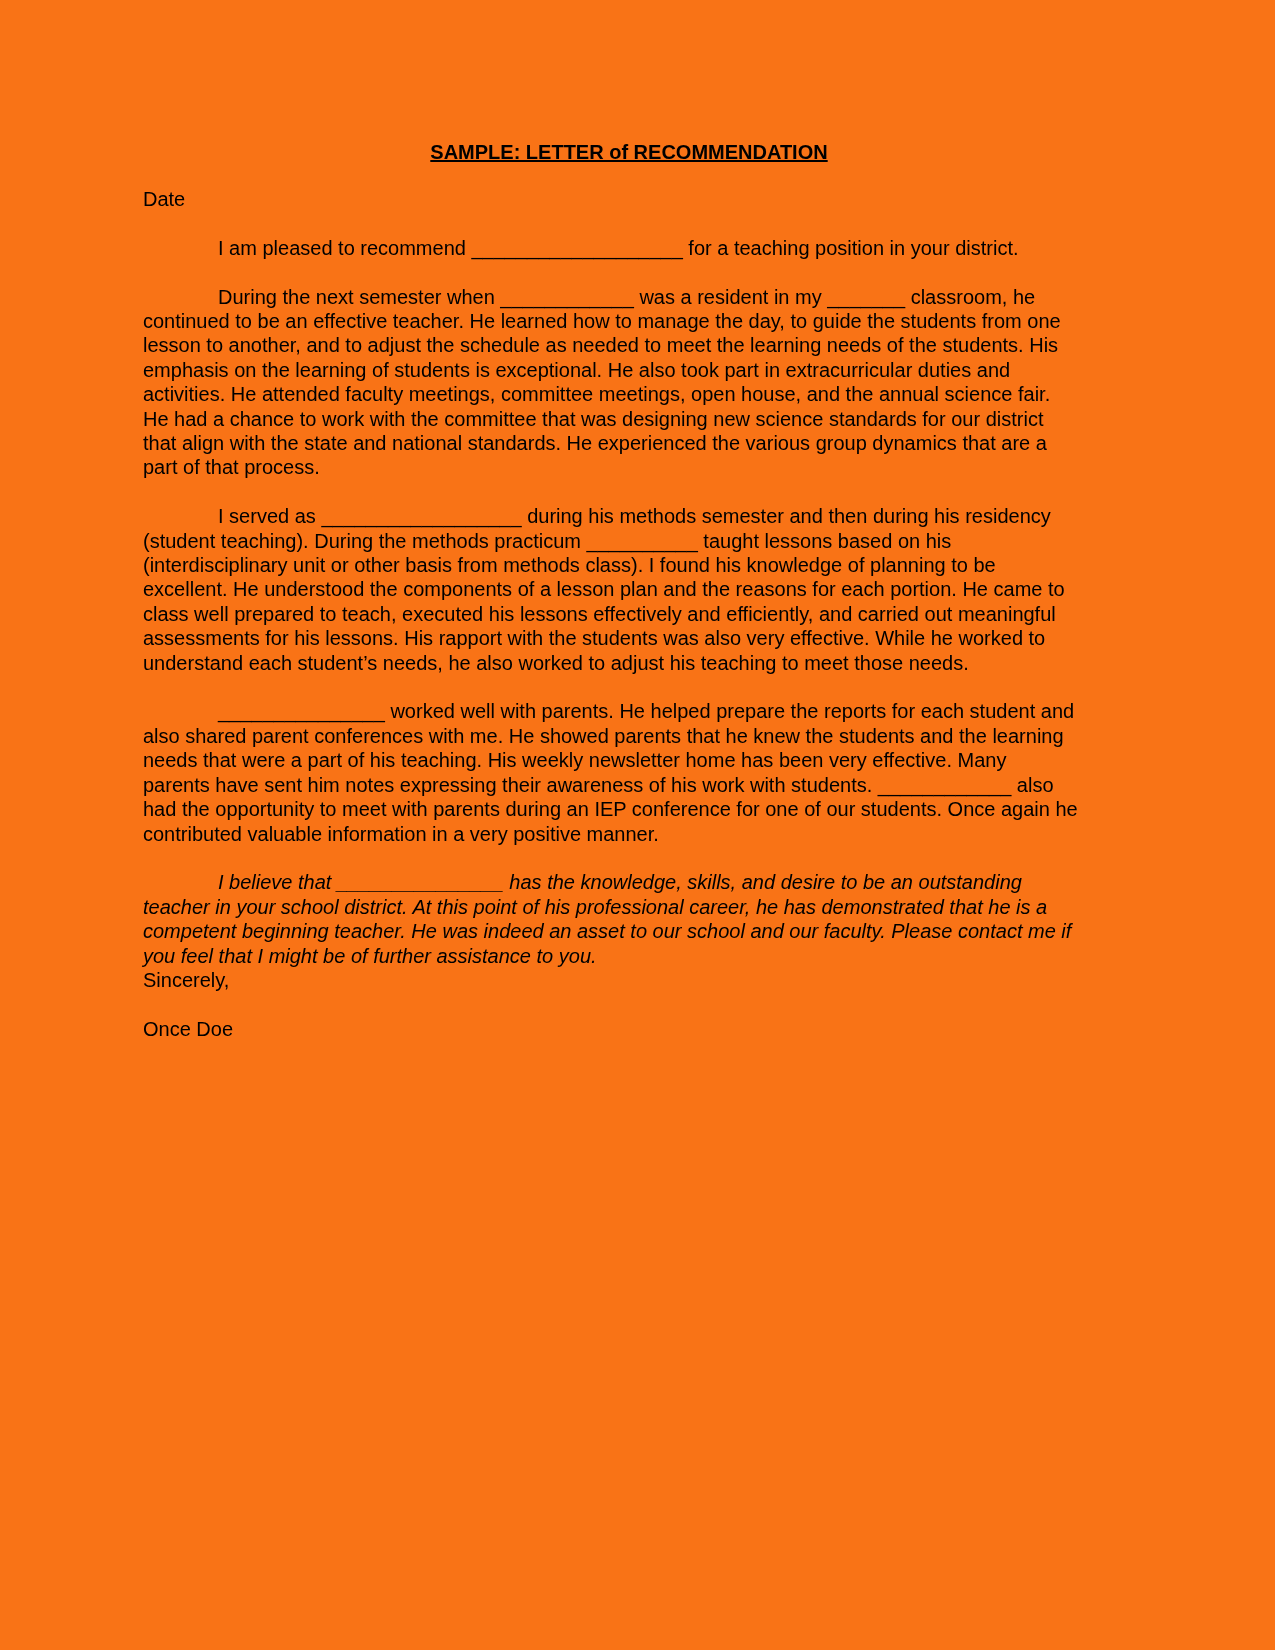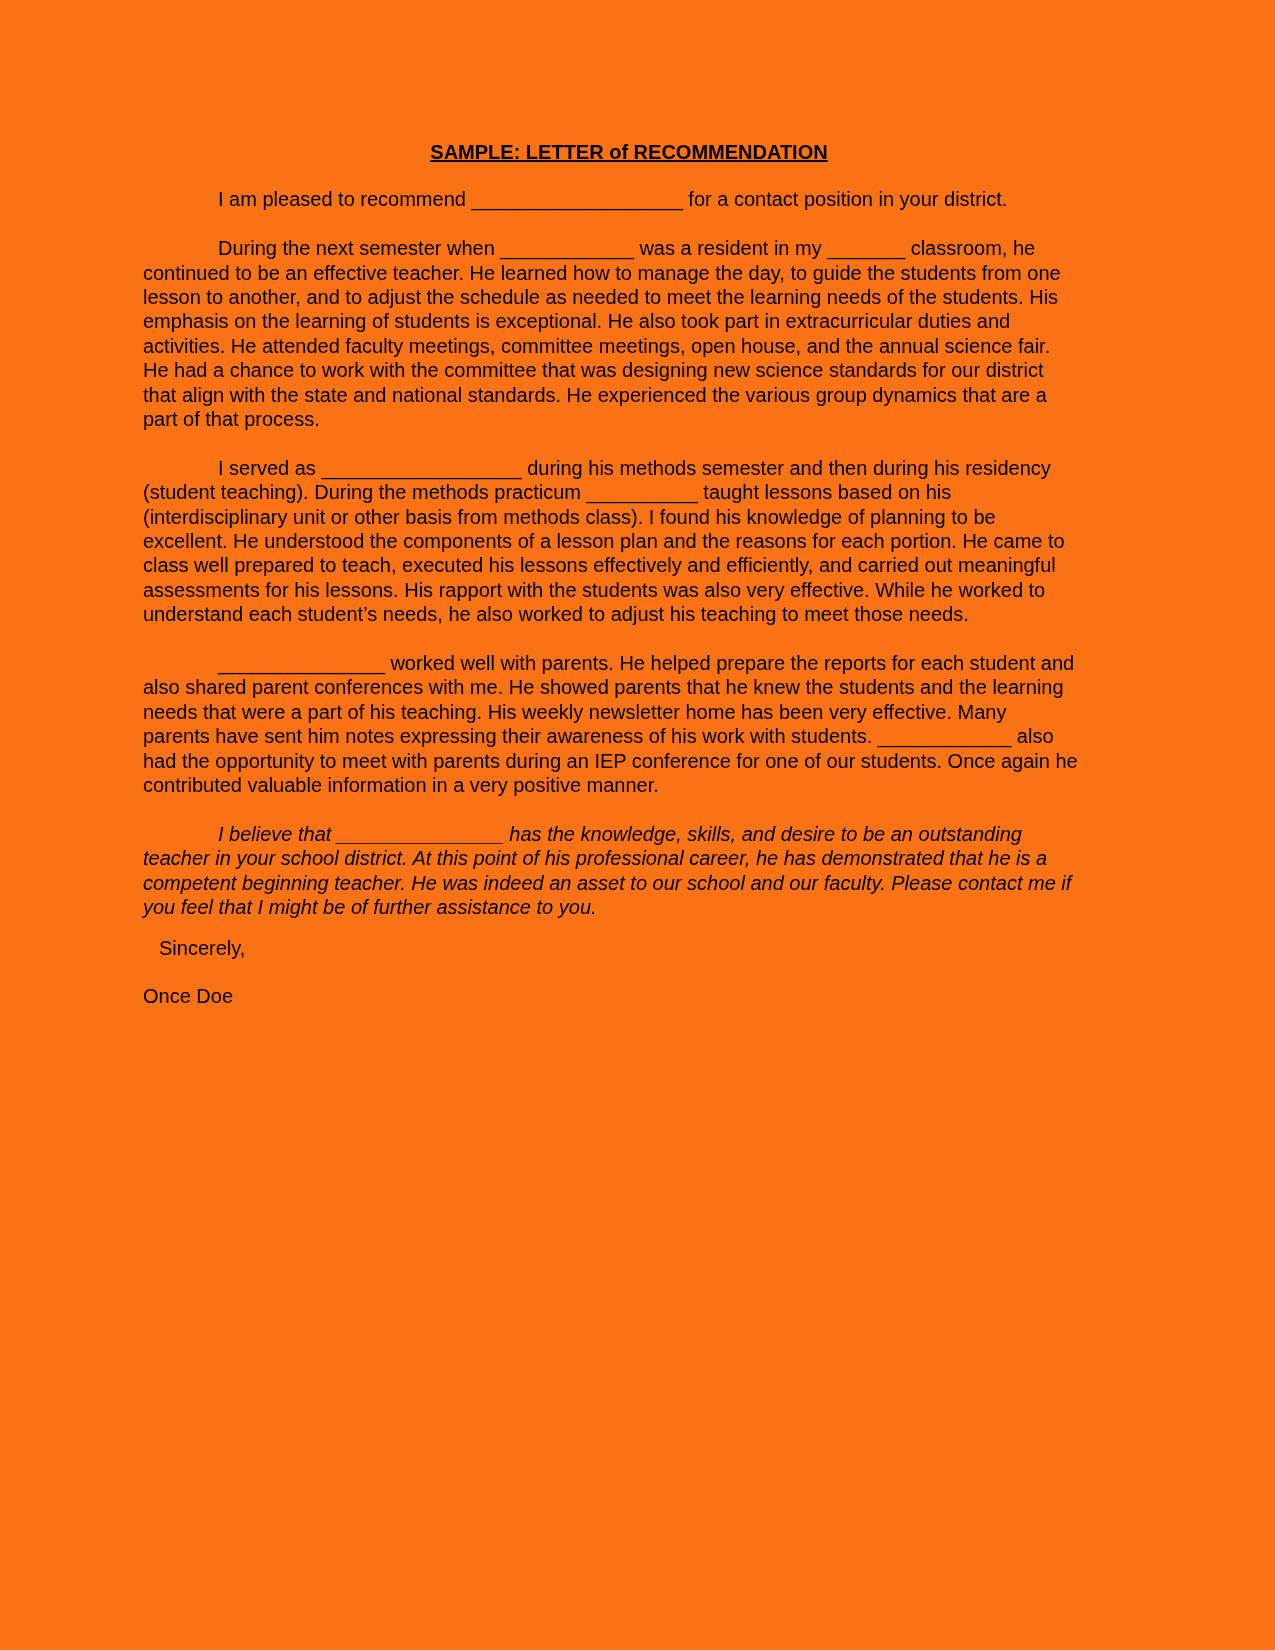--- a/index.html
+++ b/index.html
@@ -32,34 +32,35 @@
   }
   .date {
     margin: 0 0 24px 0;
   }
   .para {
     margin: 0 0 24.4px 0;
     white-space: pre-line;
     text-indent: 75px;
   }
   .closing {
-    margin: 16px;
+    margin: 0;
   }
   .signature {
     margin: 24.4px 0 0 0;
   }
 </style>
 </head>
 <body>
 
 <div class="page">
   <h1 class="title">SAMPLE: LETTER of RECOMMENDATION</h1>
 
+  <p class="date">Date</p>
 
-  <p class="para">I am pleased to recommend ___________________ for a contact position in your district.</p>
+  <p class="para">I am pleased to recommend ___________________ for a teaching position in your district.</p>
 
   <p class="para">During the next semester when ____________ was a resident in my _______ classroom, he
 continued to be an effective teacher. He learned how to manage the day, to guide the students from one
 lesson to another, and to adjust the schedule as needed to meet the learning needs of the students. His
 emphasis on the learning of students is exceptional. He also took part in extracurricular duties and
 activities. He attended faculty meetings, committee meetings, open house, and the annual science fair.
 He had a chance to work with the committee that was designing new science standards for our district
 that align with the state and national standards. He experienced the various group dynamics that are a
 part of that process.</p>
 

